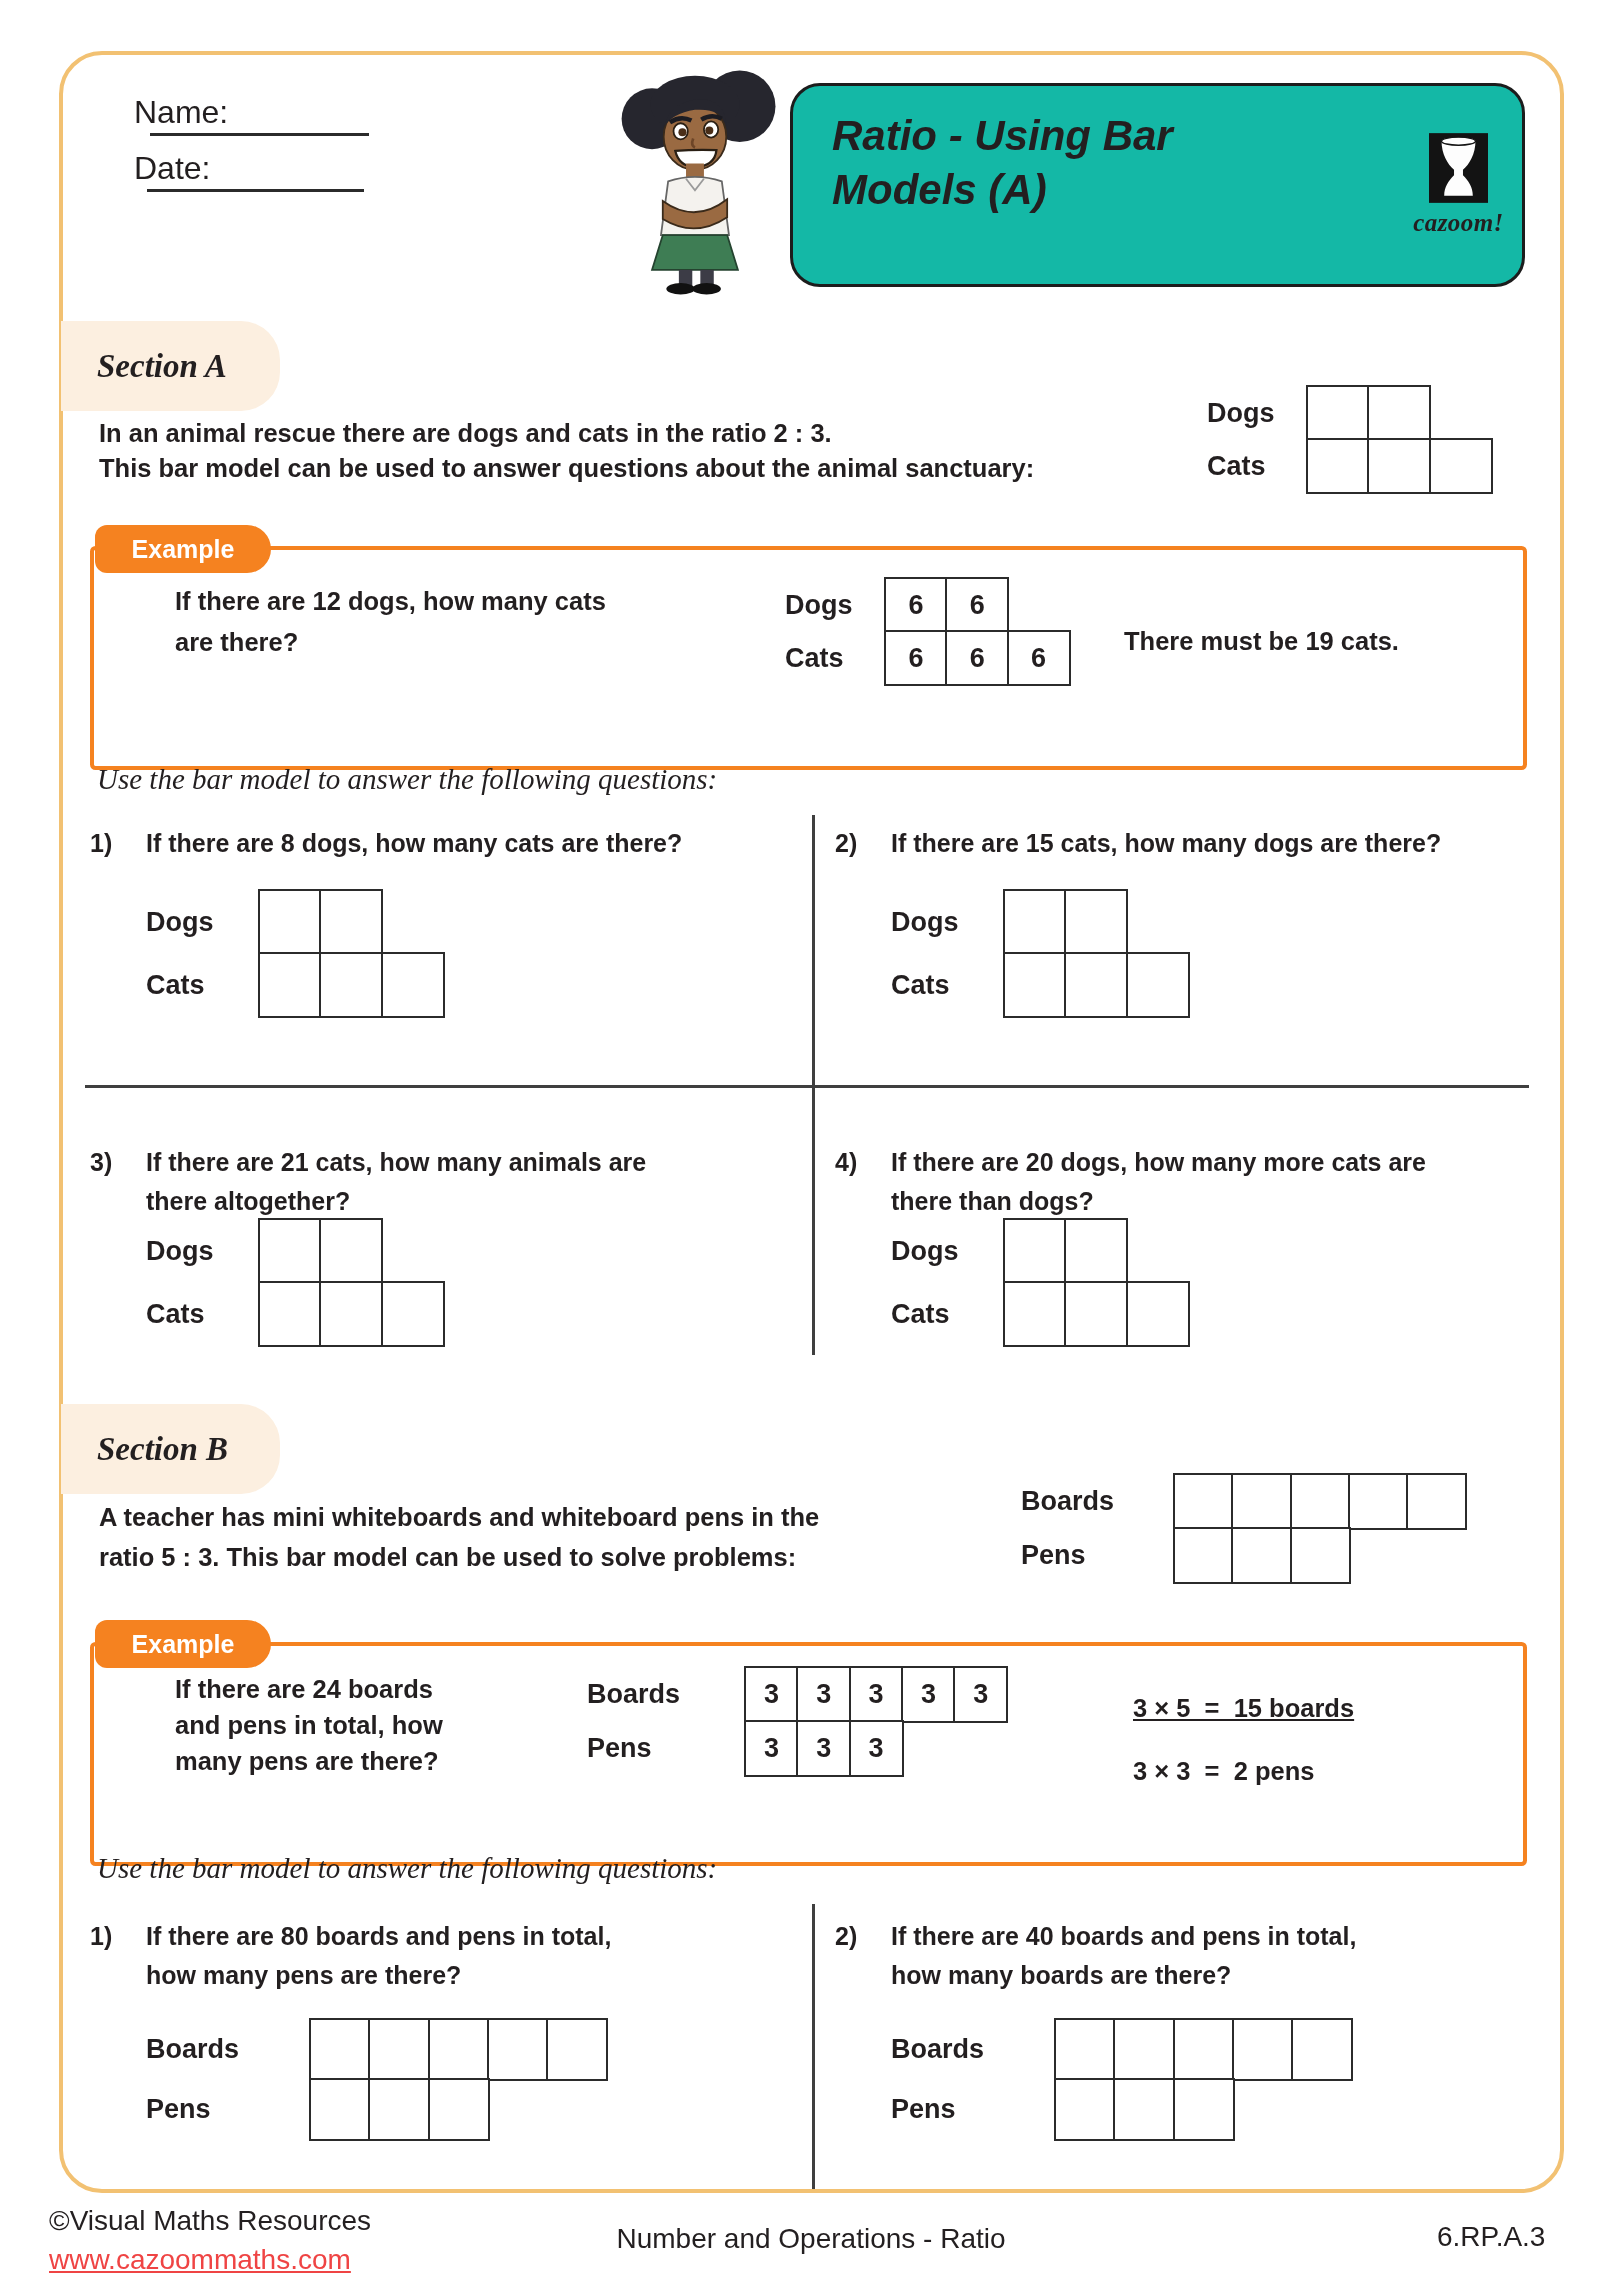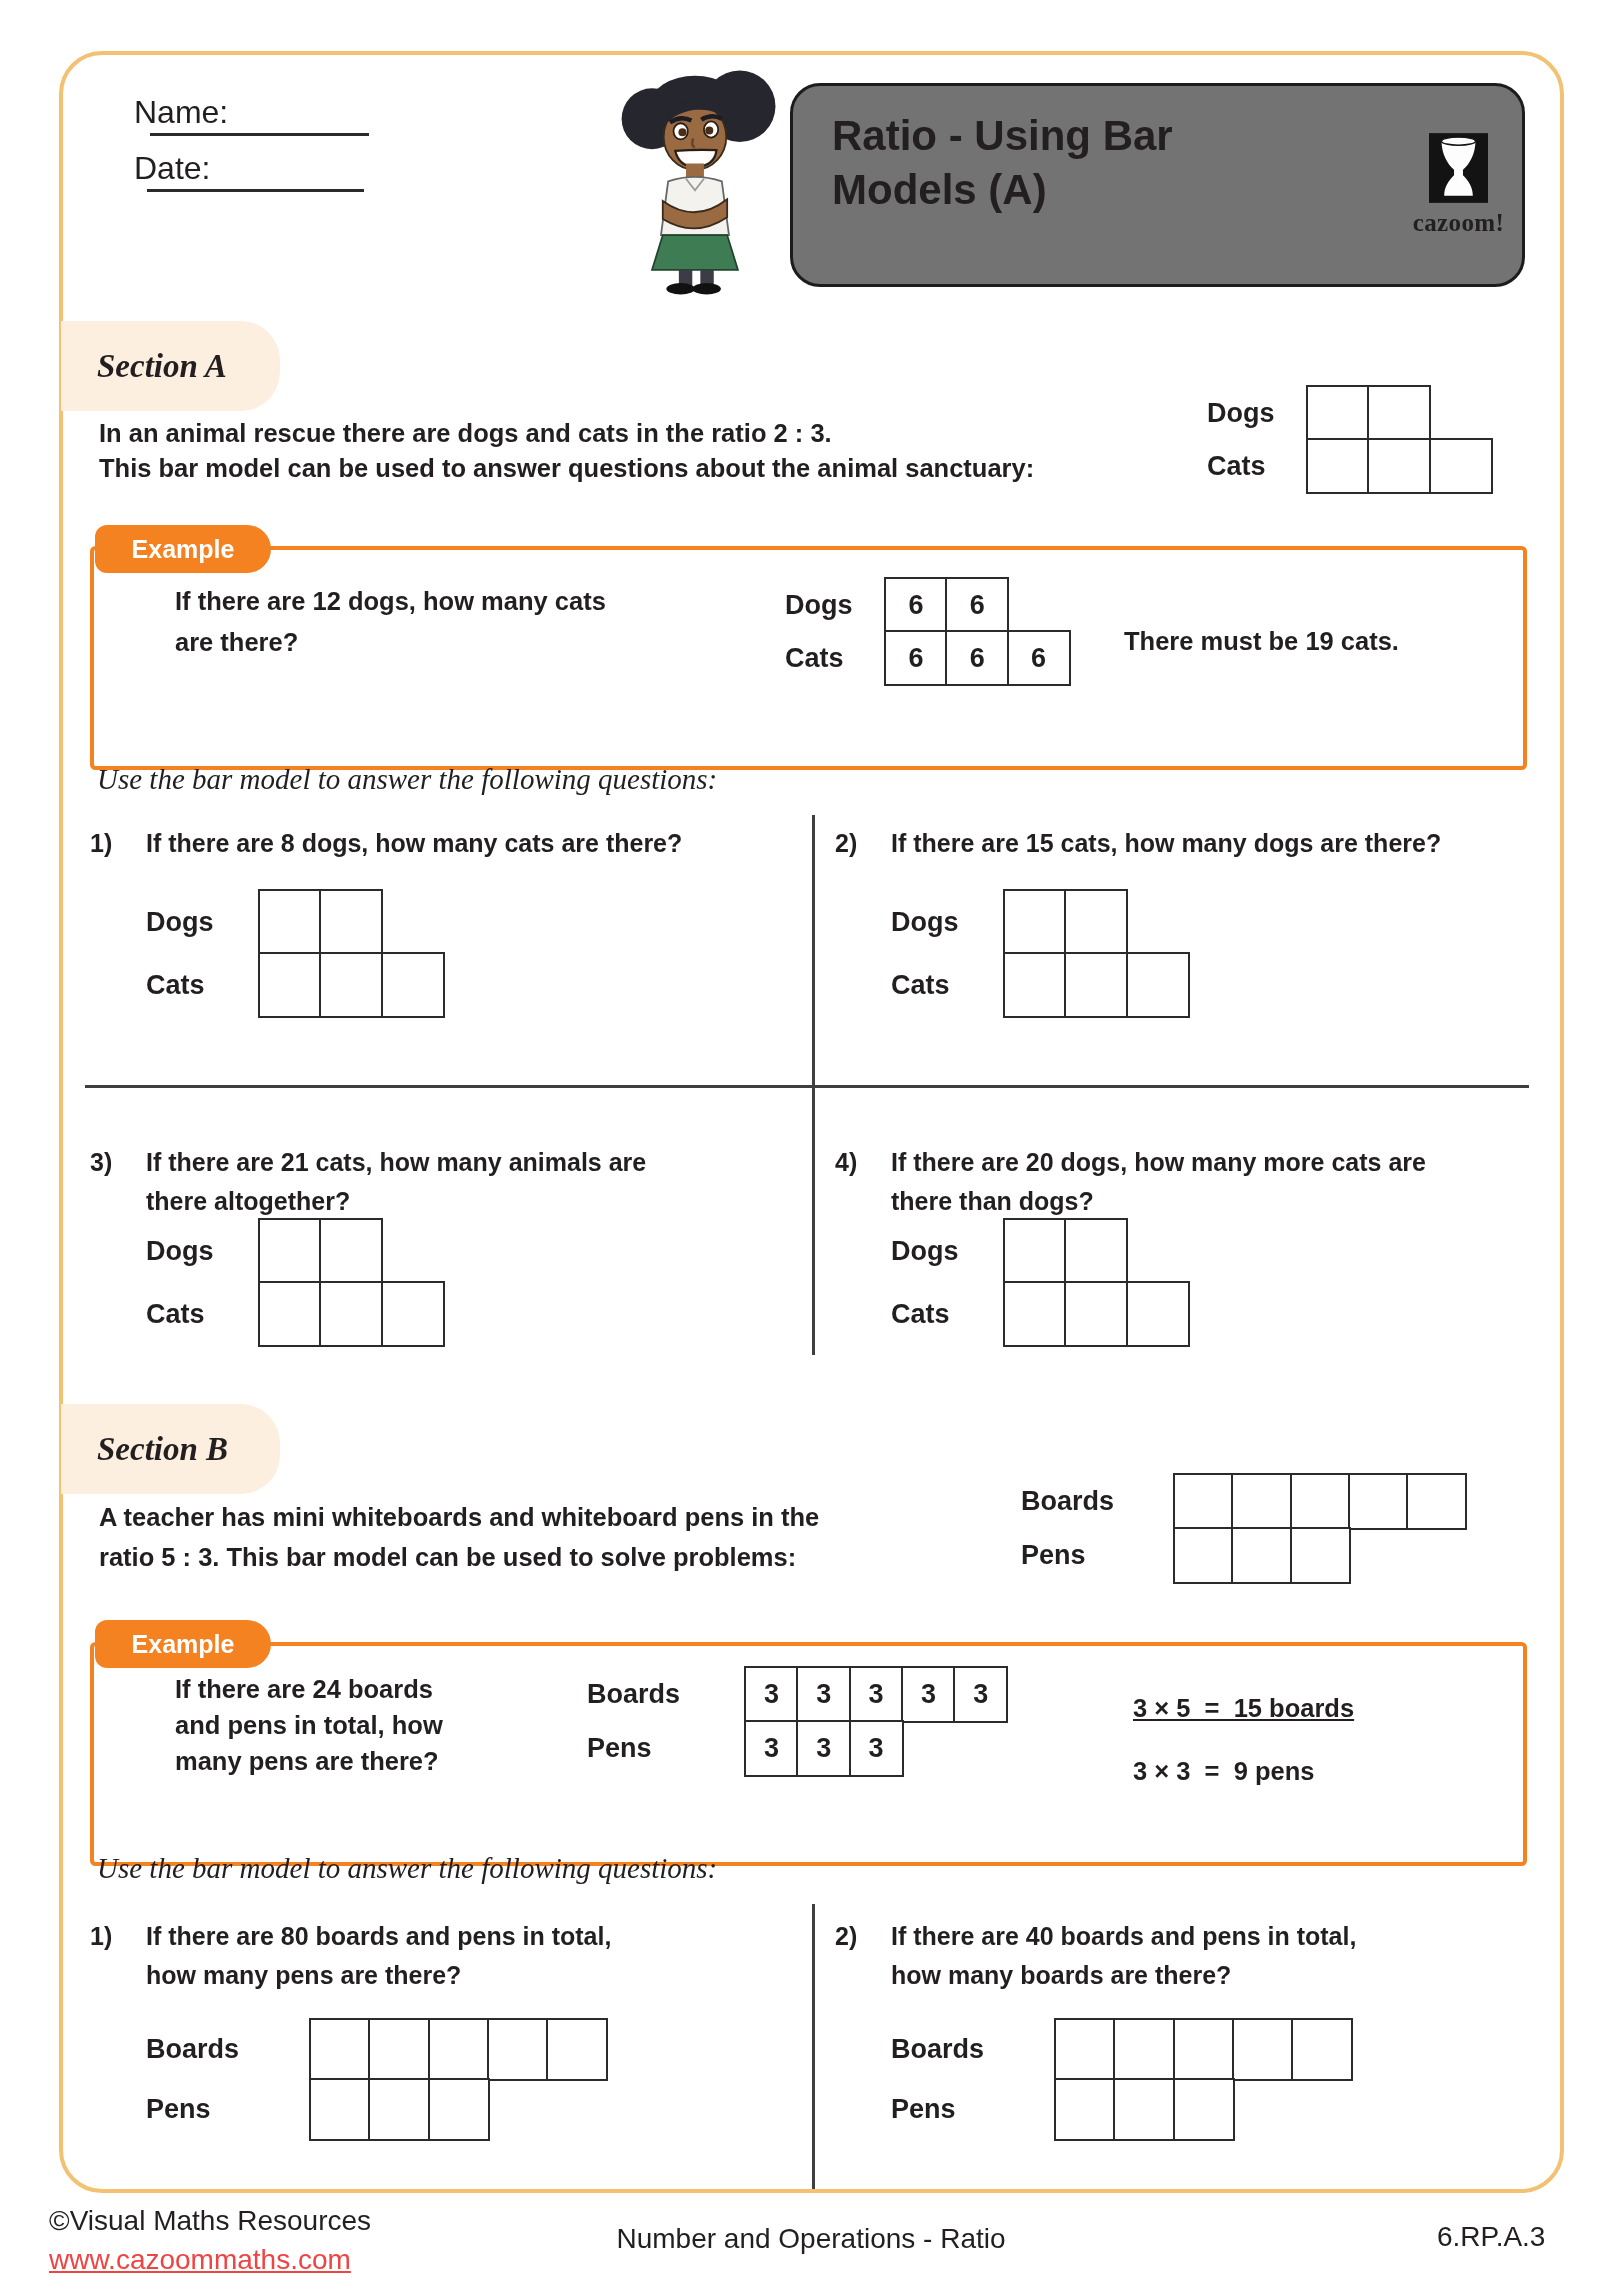--- a/index.html
+++ b/index.html
@@ -8,22 +8,22 @@
   .abs{position:absolute;}
   .nowrap{white-space:nowrap;}
 
   
   .frame{left:59px;top:51px;width:1505px;height:2142px;border:4px solid #F2C172;
          border-radius:43px;box-sizing:border-box;}
 
   
   .field-label{font-size:32px;font-weight:normal;margin-left:44px;}
   .write-line{height:2.7px;background:#2b2b2b;}
-  .title-box{left:790px;top:83px;width:735px;height:204px;background:#737373;
-             border:3.6px solid #1c1c1c;border-radius:30px;box-sizing:border-box;}
+  .title-box{left:790px;top:83px;width:735px;height:204px;background:#14b8a6;
+             border:3.6px solid #1c1c1c;border-radius:30px;box-sizing:border-box;font-style:italic;}
   .title-text{left:39px;top:23px;font-size:42px;font-weight:bold;line-height:54px;}
   .logo-wrap{left:616px;top:47px;width:99px;text-align:center;}
   .logo-text{font-family:"Liberation Serif",serif;font-weight:bold;font-size:25px;
              letter-spacing:0.4px;margin-top:3px;}
 
   
   .pill{left:61px;width:219px;height:90px;background:#FCEFE0;border-radius:0 39px 39px 0;
         display:flex;align-items:center;padding-left:36px;box-sizing:border-box;}
   .pill-text{font-family:"Liberation Serif",serif;font-style:italic;font-weight:bold;font-size:33px;}
 
@@ -321,21 +321,21 @@
         <div class="bm-row">
           <div class="bm-label" style="width: 157px;">Pens</div>
           <div class="bm-cells">
             <div class="bm-cell" style="width: 55px; height: 57px;">3</div>
             <div class="bm-cell" style="width: 55px; height: 57px;">3</div>
             <div class="bm-cell" style="width: 55px; height: 57px;">3</div>
           </div>
         </div>
       </div>
     <div class="abs ex-ans nowrap" style="left:1039px;top:48px;white-space:pre;text-decoration:underline;">3 × 5  =  15 boards</div>
-    <div class="abs ex-ans nowrap" style="left:1039px;top:111px;white-space:pre;">3 × 3  =  9 pens</div>
+    <div class="abs ex-ans nowrap" style="left:1039px;top:111px;white-space:pre;">3 × 3  =  2 pens</div>
   </div>
 
   <div class="abs instruction nowrap" style="left:97px;top:1852px;">Use the bar model to answer the following questions:</div>
 
   <div class="abs vline" style="left:812px;top:1904px;height:285px;"></div>
 
   <div class="abs q" style="left:90px;top:1917px;width:716px;">
     <span class="qnum">1)</span>
     <span>
         <div class="nowrap">If there are 80 boards and pens in total,</div>

